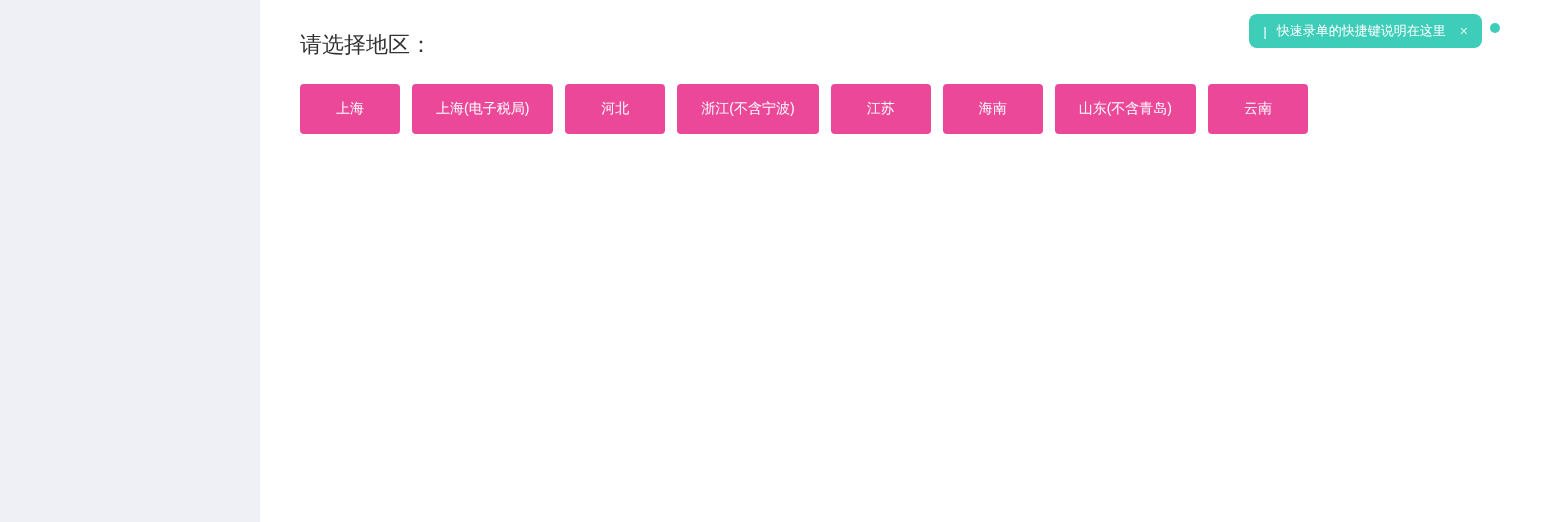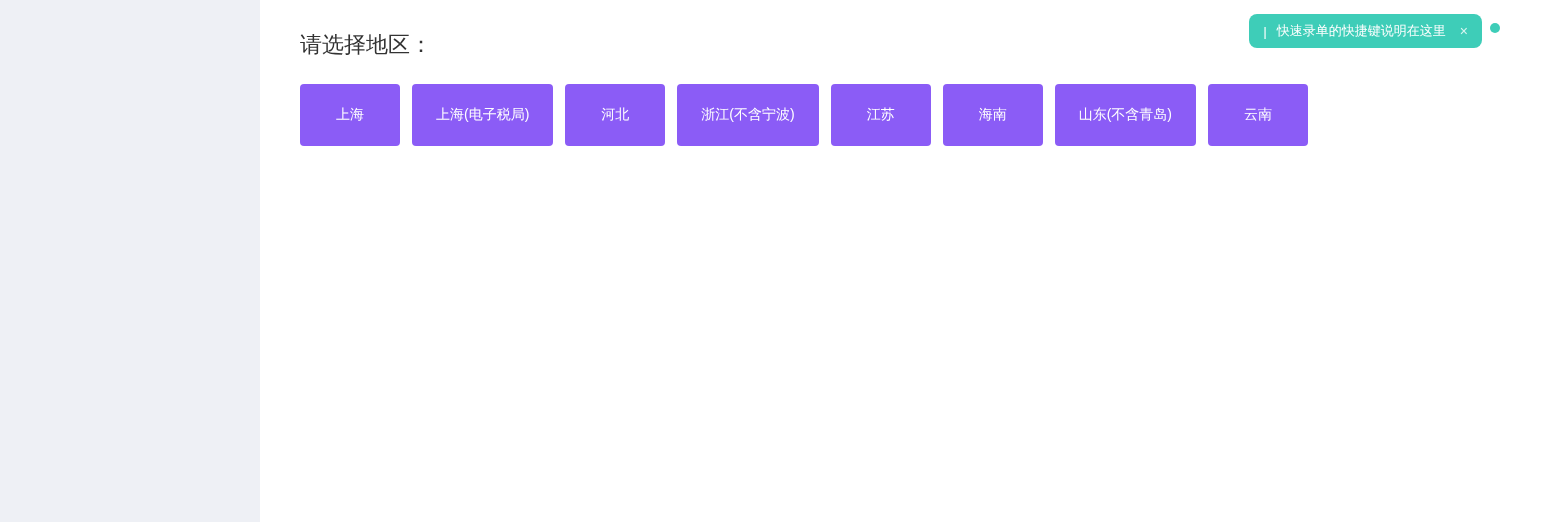--- a/index.html
+++ b/index.html
@@ -43,25 +43,25 @@
       font-weight: normal;
     }
 
     .region-buttons {
       display: flex;
       flex-wrap: wrap;
       gap: 12px;
     }
 
     .region-btn {
-      background: #8b5cf6;
+      background: #ec4899;
       color: #fff;
       border: none;
       border-radius: 4px;
-      padding: 22px 24px;
+      padding: 16px 24px;
       font-size: 14px;
       cursor: pointer;
       min-width: 100px;
       text-align: center;
       font-family: 'Microsoft YaHei', 'PingFang SC', sans-serif;
     }
 
     .region-btn.wide {
       min-width: 120px;
       text-align: center;

